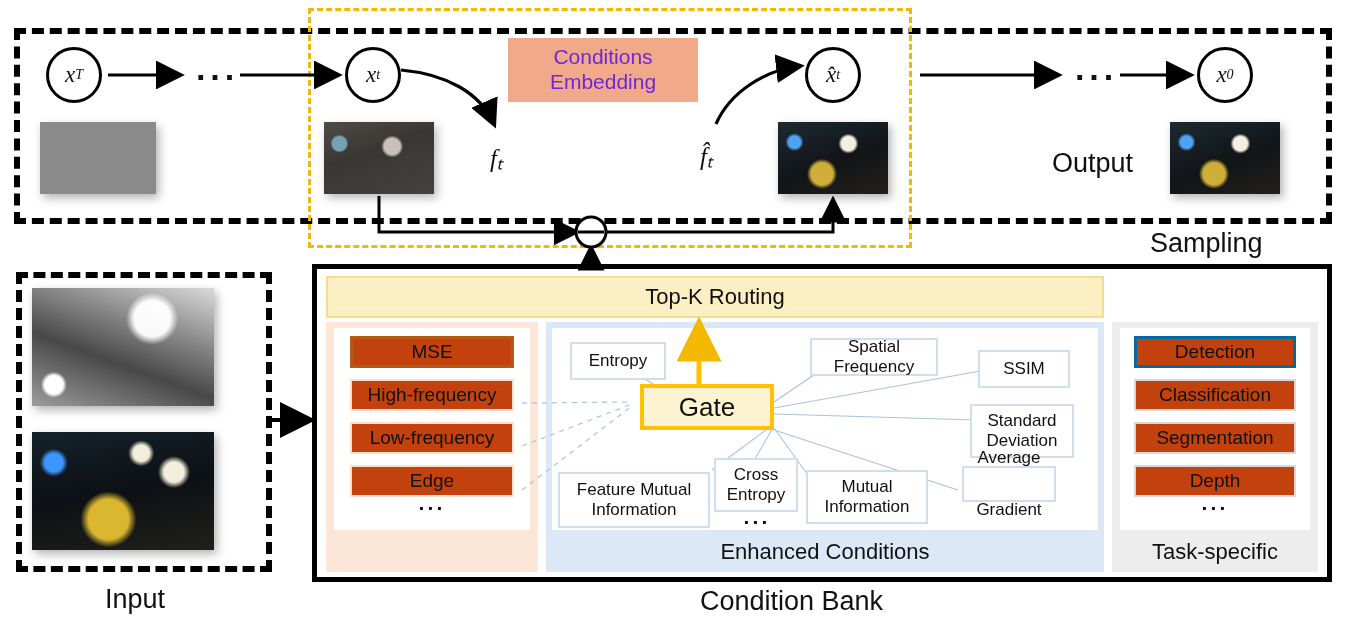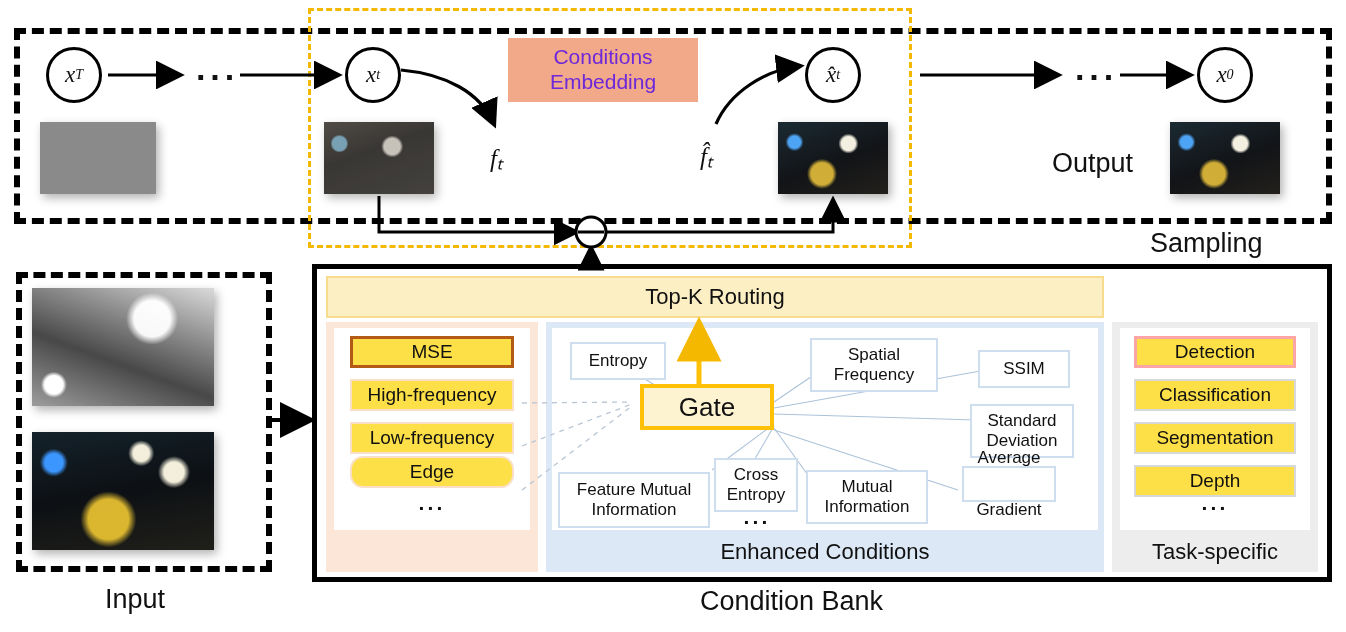--- a/index.html
+++ b/index.html
@@ -42,25 +42,25 @@
         border:2px solid #F7DC8E;display:flex;align-items:center;justify-content:center;
         font-size:22px;}
   .col{background:#fff;}
   .col-basic{left:326px;top:322px;width:212px;height:250px;background:#FBE6D8;}
   .col-enh{left:546px;top:322px;width:558px;height:250px;background:#DCE8F5;}
   .col-task{left:1112px;top:322px;width:206px;height:250px;background:#EDEDED;}
   .col-inner{background:#fff;}
   .col-cap{position:absolute;left:0;bottom:0;width:100%;height:40px;
         display:flex;align-items:center;justify-content:center;font-size:22px;}
 
-  .pill{border:2px solid #FADFC8;background:#fde047;display:flex;align-items:center;
+  .pill{border:2px solid #FADFC8;background:#c2410c;display:flex;align-items:center;
         justify-content:center;font-size:19px;height:32px;}
   .pill-mse{border:3px solid #B35B14;}
   .pill-task{border:2px solid #D8D8D8;}
-  .pill-task-first{border:3px solid #fca5a5;}
+  .pill-task-first{border:3px solid #0369a1;}
   .ebox{border:2px solid #CFDEEF;background:#fff;display:flex;flex-direction:column;
         align-items:center;justify-content:center;font-size:17px;line-height:1.15;
         text-align:center;}
   .gate{border:4px solid #FFC107;background:#FEF3D0;display:flex;align-items:center;
         justify-content:center;font-size:26px;}
   .dots{font-size:21px;letter-spacing:2px;text-align:center;color:#111;font-weight:bold;}
   svg{position:absolute;left:0;top:0;overflow:visible;}
 </style>
 </head>
 <body>
@@ -155,21 +155,21 @@
     <div class="abs col-inner" style="left:8px;top:6px;width:196px;height:202px;">
       <div class="abs pill pill-mse" style="left:16px;top:8px;width:164px;">
         <span>MSE</span>
       </div>
       <div class="abs pill" style="left:16px;top:51px;width:164px;">
         <span>High-frequency</span>
       </div>
       <div class="abs pill" style="left:16px;top:94px;width:164px;">
         <span>Low-frequency</span>
       </div>
-      <div class="abs pill" style="left:16px;top:128px;width:164px;border-radius:13px;">
+      <div class="abs pill" style="left:16px;top:137px;width:164px;">
         <span>Edge</span>
       </div>
       <div class="abs dots" style="left:16px;top:168px;width:164px;">···</div>
     </div>
   </div>
 
   <div class="abs col col-enh">
     <div class="abs col-inner" style="left:6px;top:6px;width:546px;height:202px;">
 
       <svg width="546" height="202">
@@ -186,21 +186,21 @@
       </svg>
 
       <div class="abs gate" style="left:88px;top:56px;width:134px;height:46px;">
         <span>Gate</span>
       </div>
 
       <div class="abs ebox" style="left:18px;top:14px;width:96px;height:38px;">
         <span>Entropy</span>
       </div>
 
-      <div class="abs ebox" style="left:258px;top:10px;width:128px;height:54px;">
+      <div class="abs ebox" style="left:258px;top:10px;width:128px;height:38px;">
         <span>Spatial</span>
         <span>Frequency</span>
       </div>
 
       <div class="abs ebox" style="left:426px;top:22px;width:92px;height:38px;">
         <span>SSIM</span>
       </div>
 
       <div class="abs ebox" style="left:418px;top:76px;width:104px;height:54px;">
         <span>Standard</span>

